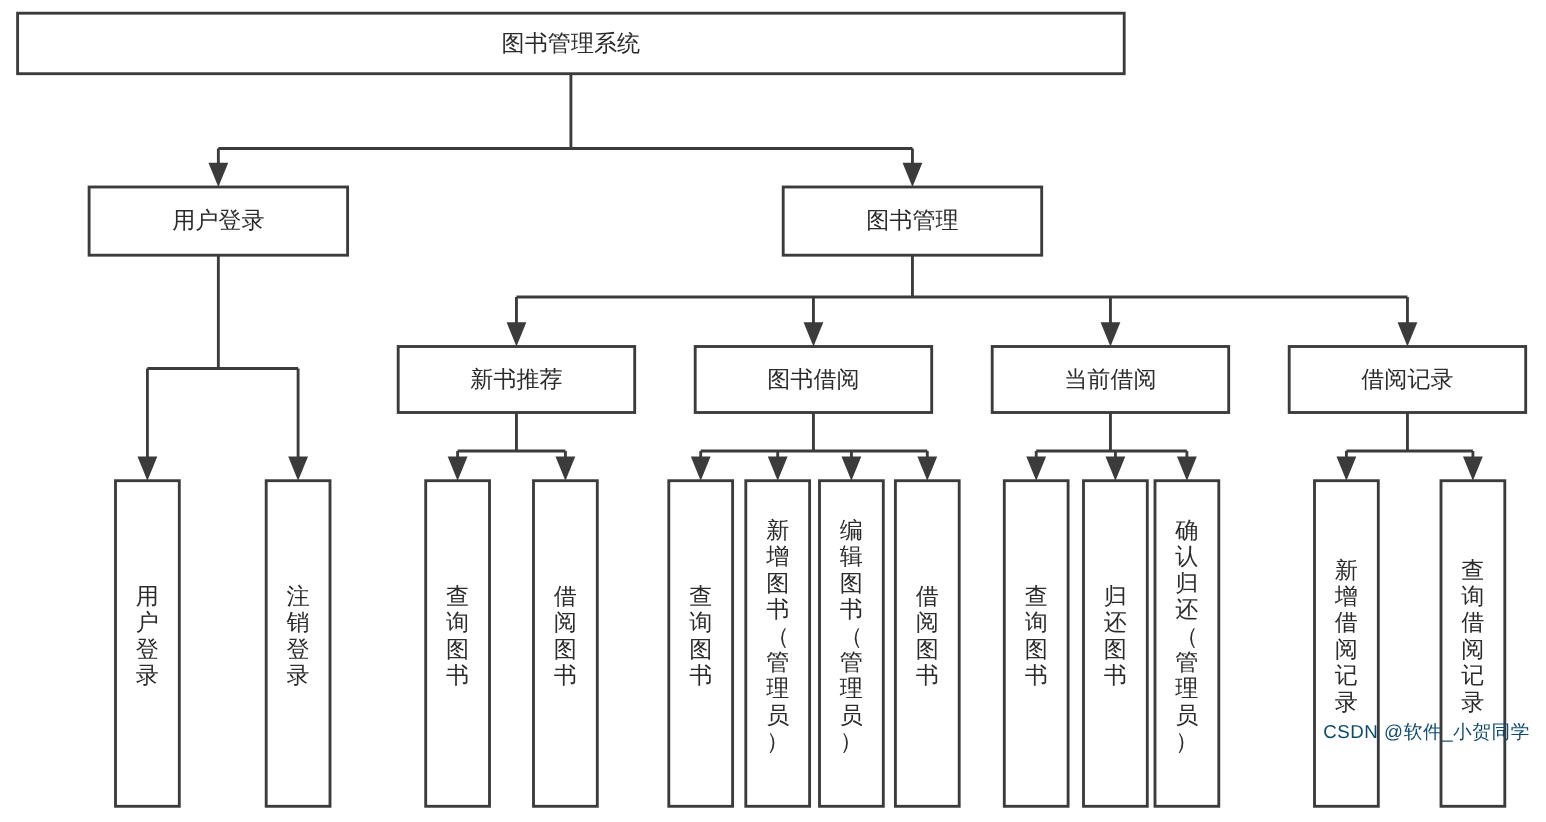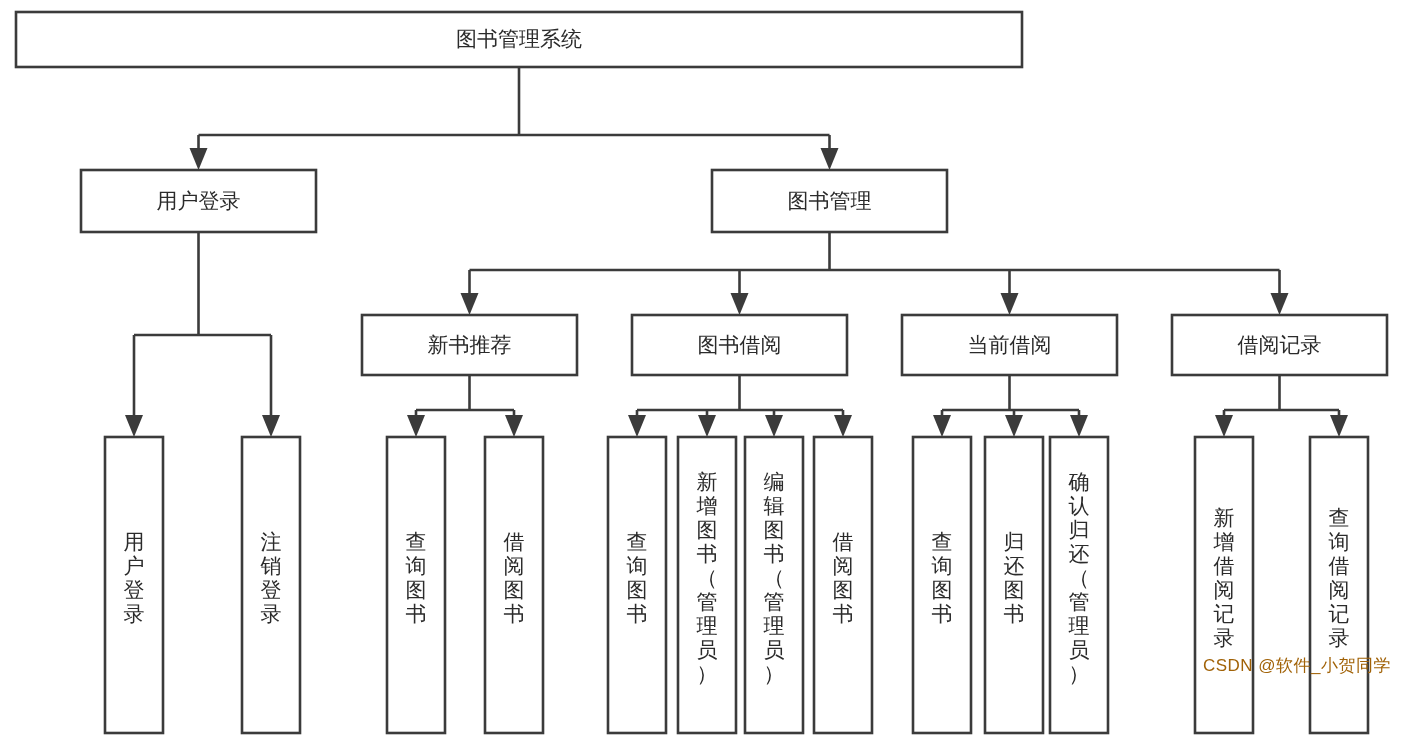--- a/index.html
+++ b/index.html
@@ -55,21 +55,21 @@
     font-family: "Liberation Sans", "DejaVu Sans", sans-serif;
     font-size: 21px;
     text-anchor: middle;
   }
   .watermark-text {
     position: absolute;
     right: 14px;
     bottom: 5px;
     font-family: "Liberation Sans", "DejaVu Sans", sans-serif;
     font-size: 17px;
-    color: #a16207;
+    color: #0c4a6e;
     letter-spacing: 0.5px;
     white-space: nowrap;
     user-select: none;
   }
 </style>
 </head>
 <body>
 
 <div id="diagram-root">
   <svg id="chart-svg" viewBox="0 0 1405 747" xmlns="http://www.w3.org/2000/svg">

